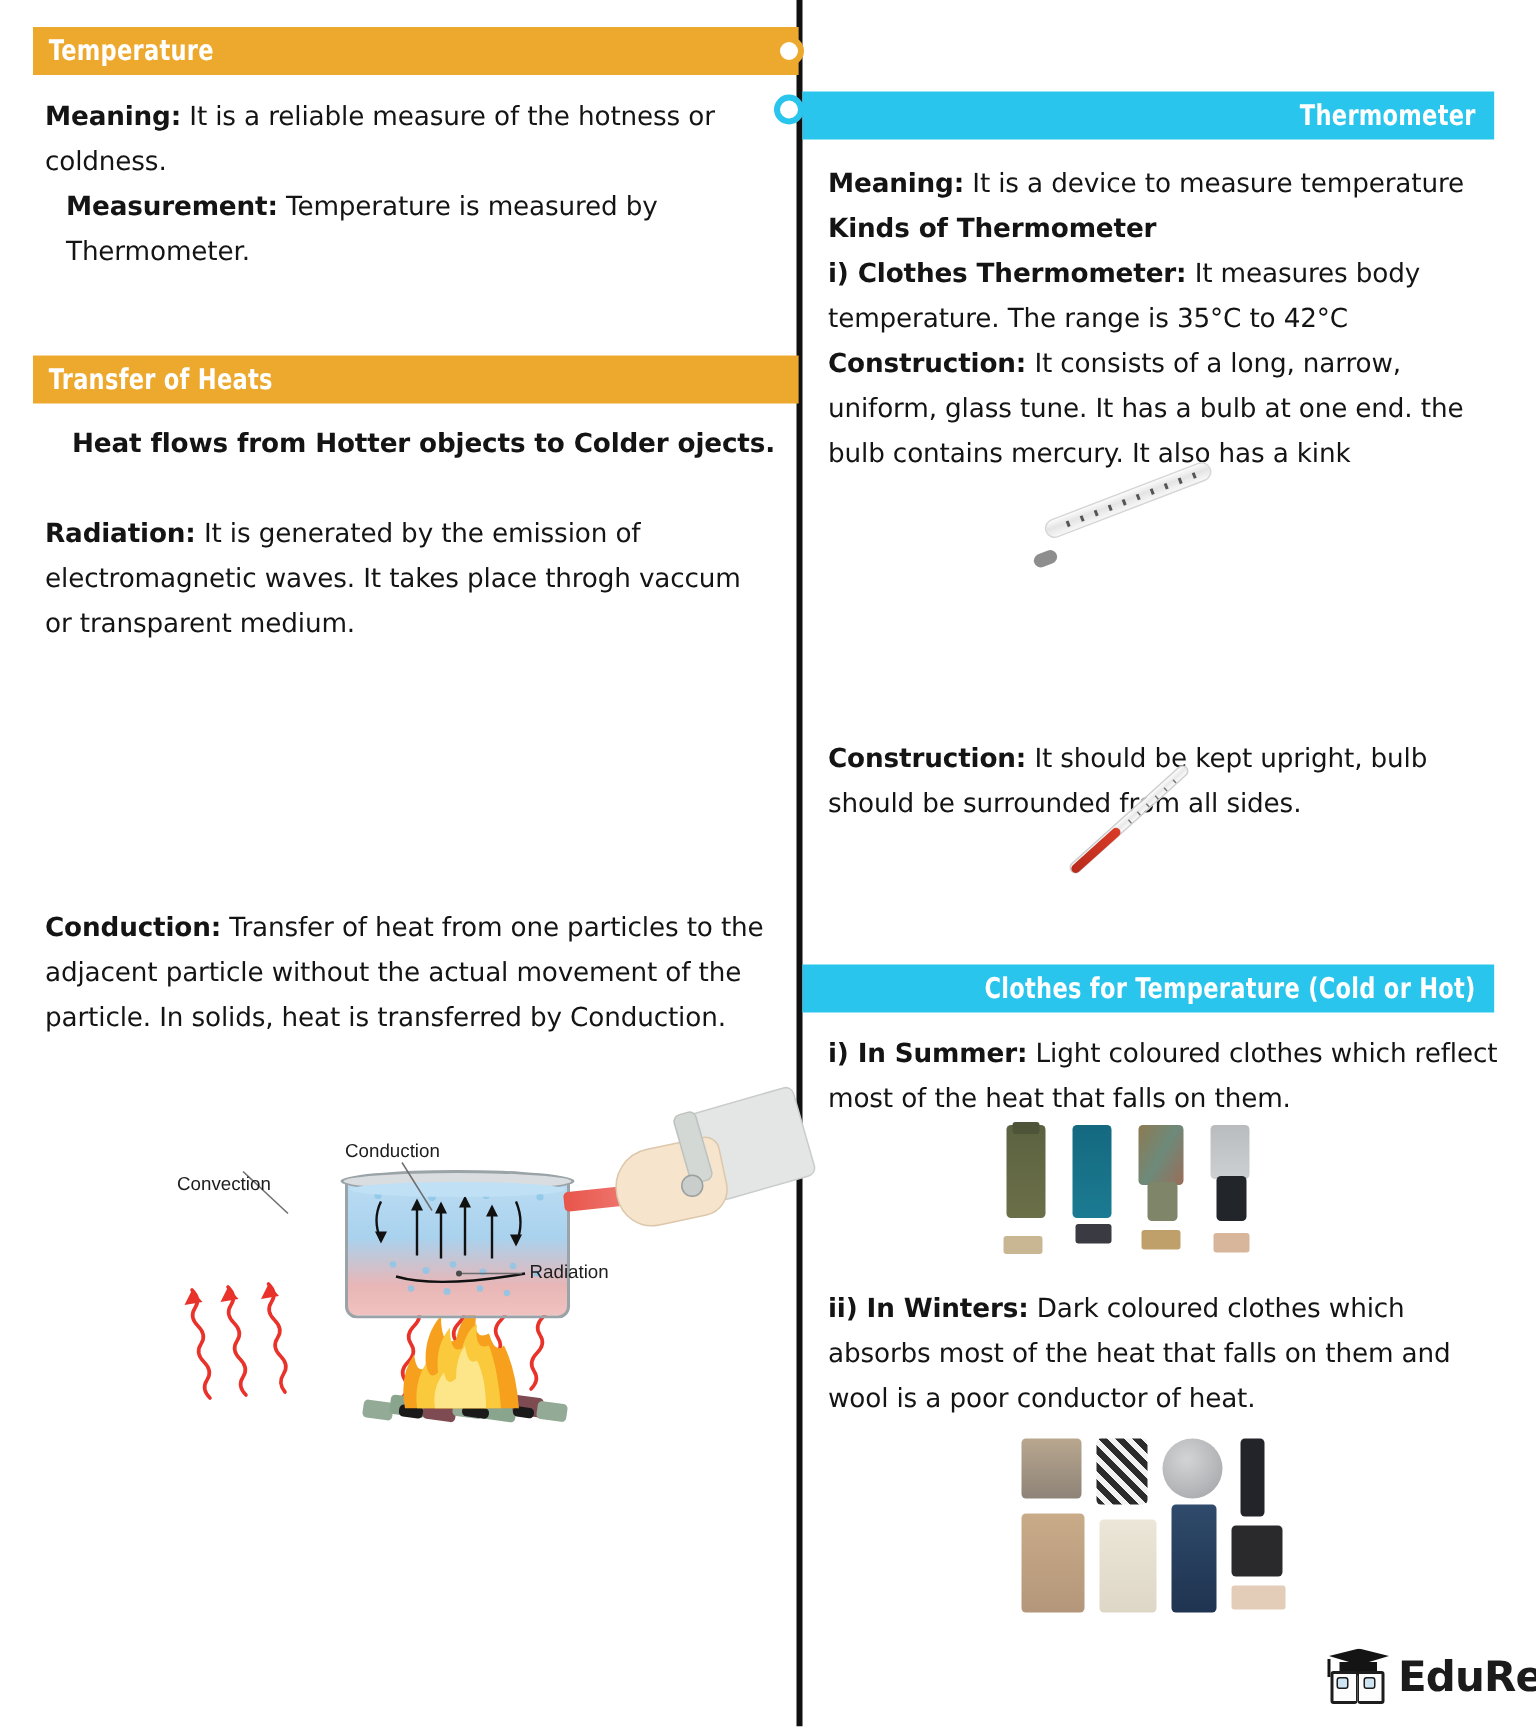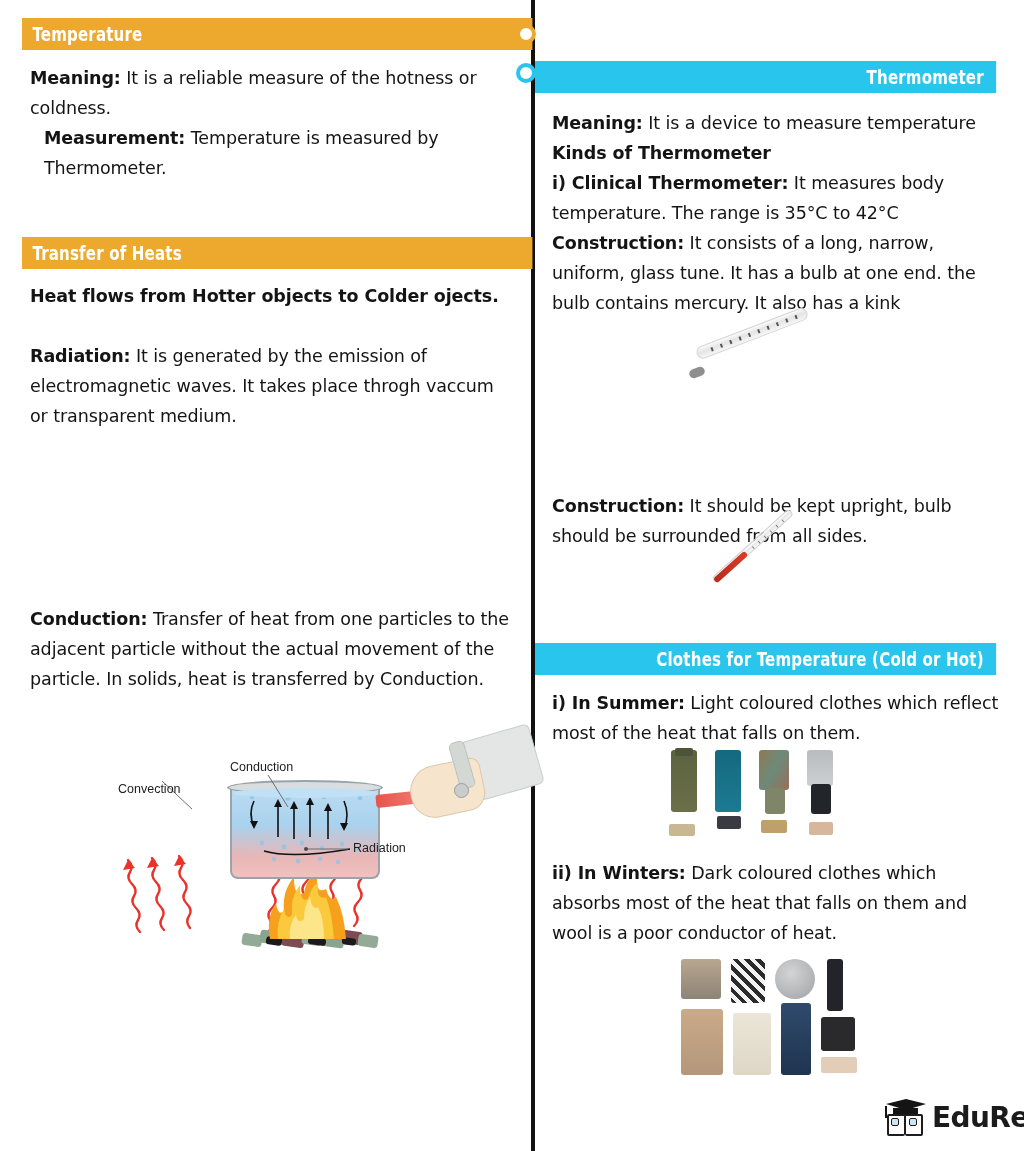--- a/index.html
+++ b/index.html
@@ -194,21 +194,21 @@
       <b>Meaning:</b><span> It is a reliable measure of the hotness or coldness.</span>
     </div>
     <div class="para" style="left:30px; top:123px; width:475px;margin-left:14px;">
       <b>Measurement:</b><span> Temperature is measured by Thermometer.</span>
     </div>
 
     <div class="bar-wrap" style="left:22px; top:237px; width:511px;">
       <div class="bar orange l-align" style="left:0; top:0; width:580px;">Transfer of Heats</div>
     </div>
 
-    <div class="para" style="left:30px; top:281px; width:490px; font-weight:bold;">Heat flows from Hotter objects to Colder ojects.</div>
+    <div class="para" style="left:48px; top:281px; width:490px; font-weight:bold;">Heat flows from Hotter objects to Colder ojects.</div>
 
     <div class="para" style="left:30px; top:341px; width:470px;">
       <b>Radiation:</b><span> It is generated by the emission of electromagnetic waves. It takes place throgh vaccum or transparent medium.</span>
     </div>
 
 
     <div class="para" style="left:30px; top:604px; width:486px;">
       <b>Conduction:</b><span> Transfer of heat from one particles to the adjacent particle without the actual movement of the particle. In solids, heat is transferred by Conduction.</span>
     </div>
 
@@ -331,21 +331,21 @@
 
     <div class="bar-wrap" style="left:0px; top:61px; width:461px;">
       <div class="bar cyan r-align" style="left:0; top:0; width:524px;">Thermometer</div>
     </div>
 
     <div class="para" style="left:17px; top:108px; width:450px;">
       <b>Meaning:</b><span> It is a device to measure temperature</span>
     </div>
     <div class="para" style="left:17px; top:138px; width:450px; font-weight:bold;">Kinds of Thermometer</div>
     <div class="para" style="left:17px; top:168px; width:445px;">
-      <b>i) Clinical Thermometer:</b><span> It measures body temperature. The range is 35°C to 42°C</span>
+      <b>i) Clothes Thermometer:</b><span> It measures body temperature. The range is 35°C to 42°C</span>
     </div>
     <div class="para" style="left:17px; top:228px; width:455px;">
       <b>Construction:</b><span> It consists of a long, narrow, uniform, glass tune. It has a bulb at one end. the bulb contains mercury. It also has a kink</span>
     </div>
 
     <div class="clin" style="left:150px; top:312px;">
       <div class="clin-tube">
         <div class="clin-tick" style="left:14px;"></div>
           <div class="clin-tick" style="left:24px;"></div>
         <div class="clin-tick" style="left:34px;"></div>

